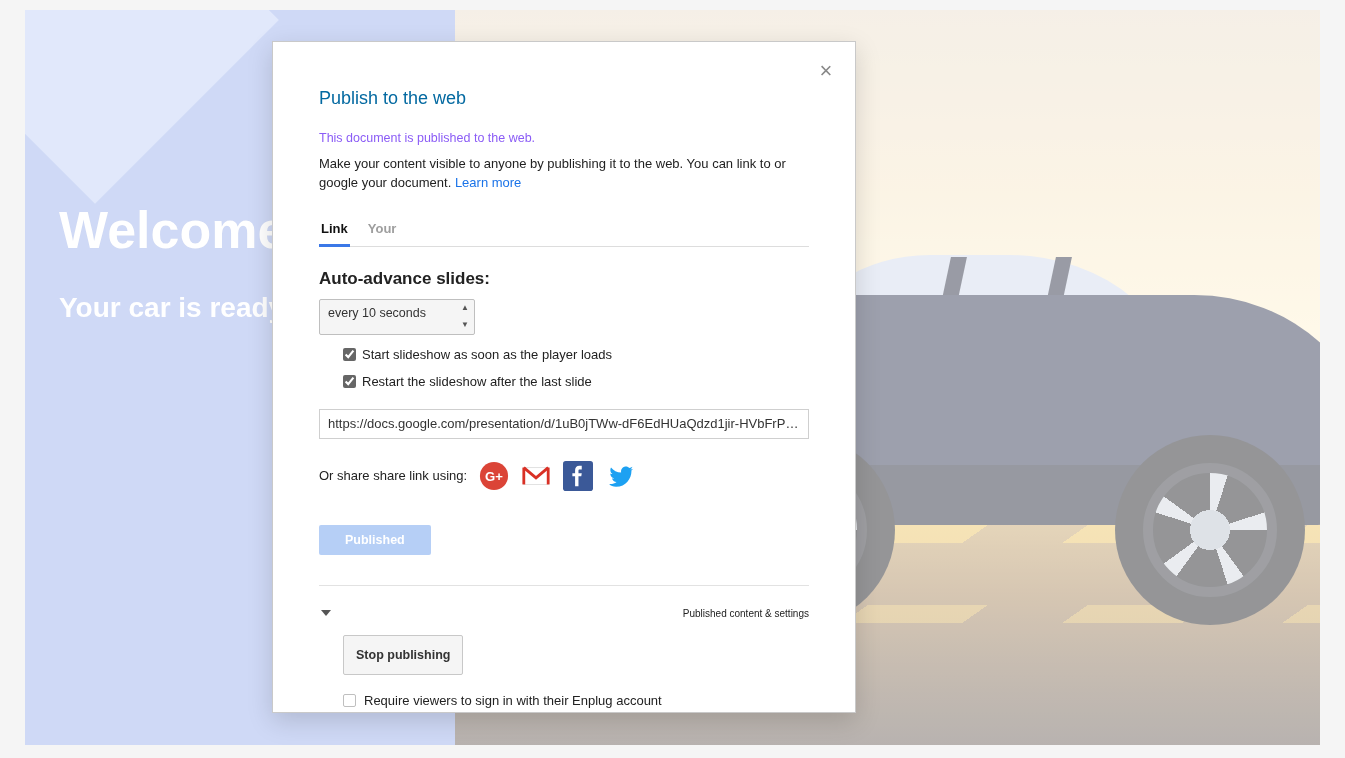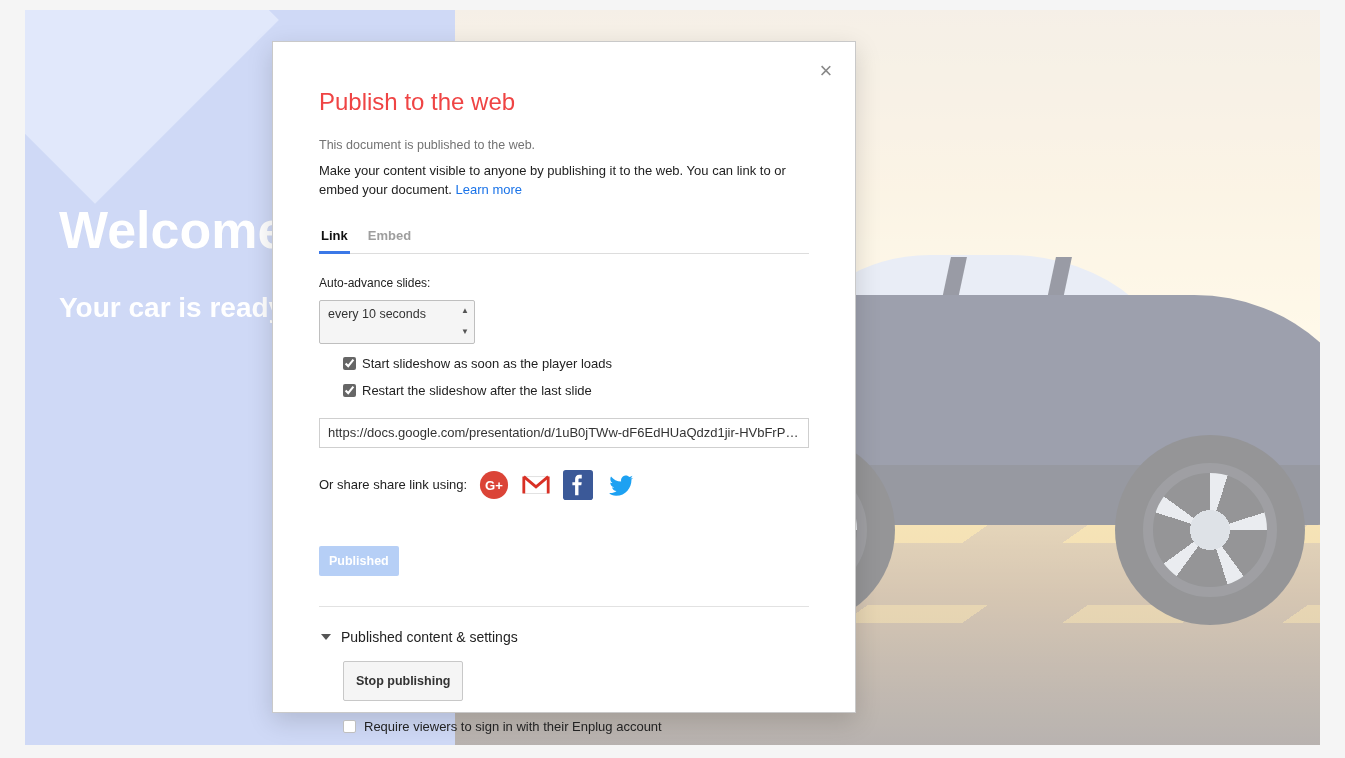--- a/index.html
+++ b/index.html
@@ -131,42 +131,42 @@
     font-size: 13px;
     color: #222;
   }
   .close-x {
     position: absolute; top: 18px; right: 18px;
     width: 22px; height: 22px;
     color: #888; font-size: 22px; line-height: 22px; text-align: center;
     cursor: pointer; user-select: none;
   }
 
-  .dlg-title { font-size: 24px; font-weight: 400; margin-bottom: 22px; color: #ef4444; }
-  .published-note { color: #737373; font-size: 12.5px; margin-bottom: 10px; }
+  .dlg-title { font-size: 18px; font-weight: 400; margin-bottom: 22px; color: #0369a1; }
+  .published-note { color: #8b5cf6; font-size: 12.5px; margin-bottom: 10px; }
   .dlg-desc { font-size: 13px; line-height: 1.45; color: #222; }
   .dlg-desc .learn { color: #1a73e8; cursor: pointer; text-align: center; }
 
   .tabs { margin-top: 28px; border-bottom: 1px solid #ddd; display: flex; gap: 16px; }
   .tab {
     padding: 0 2px 8px 2px;
     font-size: 13px; color: #9e9e9e; font-weight: 700;
     cursor: pointer;
     border-bottom: 3px solid transparent;
     margin-bottom: -1px;
   }
   .tab.active { color: #111; border-bottom-color: #3b78e7; }
 
-  .section-label { margin-top: 22px; font-weight: 400; font-size: 12px; }
+  .section-label { margin-top: 22px; font-weight: 700; font-size: 17px; }
 
   .select-wrap {
     position: relative; width: 156px; margin-top: 10px;
   }
   .fake-select {
-    width: 100%; height: 44px; line-height: 26px;
+    width: 100%; height: 36px; line-height: 26px;
     border: 1px solid #bfbfbf; background: #f5f5f5;
     border-radius: 2px;
     padding: 0 32px 0 8px;
     font-size: 12.5px; color: #333;
     cursor: pointer;
   }
   .stepper {
     position: absolute; right: 1px; top: 1px; bottom: 1px; width: 18px;
     display: flex; flex-direction: column;
   }
@@ -184,29 +184,29 @@
     font-size: 13px; color: #333; background: #fff;
     overflow: hidden; white-space: nowrap; text-overflow: ellipsis;
   }
 
   .share-row { display: flex; align-items: center; gap: 12px; margin-top: 22px; font-size: 13px; }
   .share-icons { display: flex; align-items: center; gap: 12px; }
   .ic { width: 30px; height: 30px; display: flex; align-items: center; justify-content: center; cursor: pointer; }
   .ic svg { width: 30px; height: 30px; }
 
   .published-btn {
-    margin-top: 46px;
+    margin-top: 34px;
     background: #b6cff6; color: #fff; font-weight: 700;
-    border: none; padding: 8px 10px; font-size: 12.5px;
+    border: none; padding: 8px 26px; font-size: 12.5px;
     border-radius: 2px; cursor: default;
   }
 
   .divider { margin-top: 30px; border-top: 1px solid #e2e2e2; }
 
-  .expander { display: flex; align-items: center; gap: 10px; margin-top: 22px; margin-left: 2px; cursor: pointer; font-size: 14px; }
+  .expander { display: flex; align-items: center; gap: 10px; margin-top: 22px; margin-left: 2px; cursor: pointer; font-size: 10px; justify-content: space-between; }
   .tri { width: 0; height: 0; border-left: 5px solid transparent; border-right: 5px solid transparent; border-top: 6px solid #555; }
   .stop-btn {
     margin: 16px 0 0 24px;
     background: #f5f5f5; border: 1px solid #c8c8c8;
     padding: 12px 12px; font-size: 12.5px; font-weight: 700; color: #333;
     border-radius: 2px; cursor: pointer;
   }
   .req-row { display: flex; align-items: center; gap: 8px; margin: 18px 0 0 24px; font-size: 13px; }
   .empty-check { width: 13px; height: 13px; border: 1px solid #bfbfbf; background: #fff; border-radius: 2px; cursor: pointer; }
 
@@ -241,26 +241,26 @@
 </div>
 
 <div class="dialog">
   <div class="close-x">×</div>
 
   <div class="dlg-title">Publish to the web</div>
 
   <div class="published-note">This document is published to the web.</div>
 
   <div class="dlg-desc">
-    <span>Make your content visible to anyone by publishing it to the web. You can link to or embed your document. </span><span class="learn">Learn more</span>
+    <span>Make your content visible to anyone by publishing it to the web. You can link to or google your document. </span><span class="learn">Learn more</span>
   </div>
 
   <div class="tabs">
     <div class="tab active">Link</div>
-    <div class="tab">Embed</div>
+    <div class="tab">Your</div>
   </div>
 
   <div class="section-label">Auto-advance slides:</div>
 
   <div class="select-wrap">
     <div class="fake-select">every 10 seconds</div>
     <div class="stepper">
       <span>▲</span>
         <span>▼</span>
     </div>

